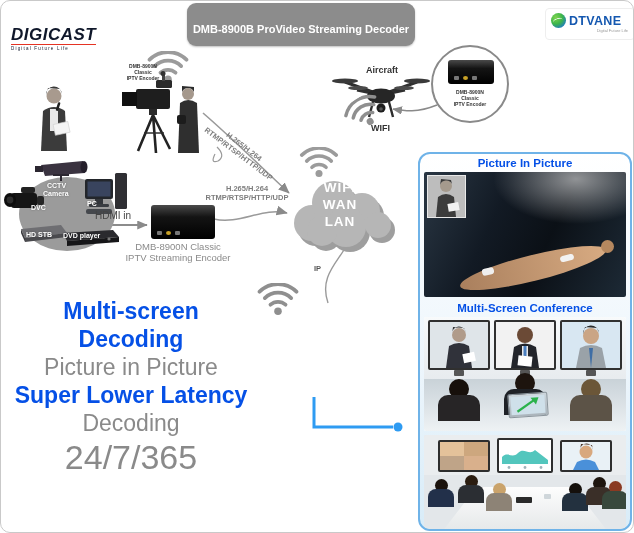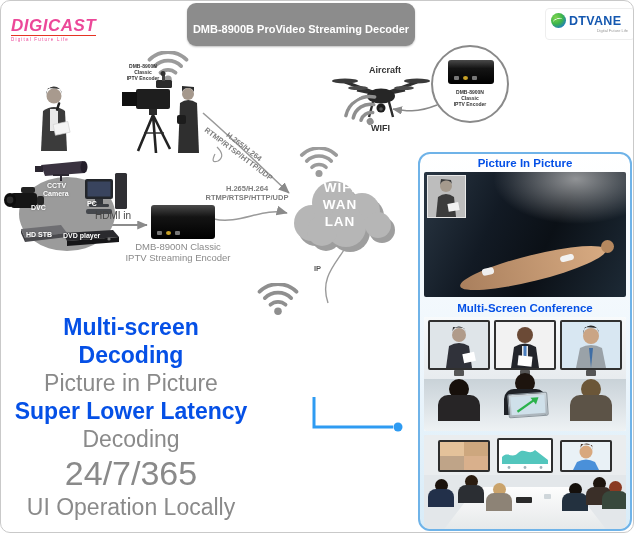--- a/index.html
+++ b/index.html
@@ -1,20 +1,20 @@
 <!DOCTYPE html>
 <html><head>
 <meta charset="utf-8">
 <style>
   html,body{margin:0;padding:0;background:#fff;}
   .stage{position:relative;width:634px;height:533px;background:#fff;border:1px solid #c9c9c9;
          border-radius:10px;font-family:"Liberation Sans",sans-serif;overflow:hidden;box-sizing:border-box;}
   .abs{position:absolute;}
   
-  .digicast{left:10px;top:16px;color:#ec4899;}
+  .digicast{left:10px;top:25px;color:#0f172a;}
   .digicast .name{font-size:17px;font-weight:bold;font-style:italic;letter-spacing:.5px;line-height:17px;}
   .digicast .tag{font-size:4.5px;letter-spacing:1.2px;margin-top:1px;border-top:1px solid #e53323;padding-top:1px;}
   .titlebox{left:186px;top:2px;width:228px;height:43px;background:#8c8c8c;border-radius:9px;
             color:#fff;text-align:center;box-shadow:0 1px 2px rgba(0,0,0,.25);}
   .titlebox .t1{font-size:11px;font-weight:bold;margin-top:20px;}
   .titlebox .t2{font-size:21px;font-weight:bold;margin-top:1px;letter-spacing:1px;}
   .dtvane{left:544px;top:7px;width:88px;height:30px;background:#fff;border:1px solid #eee;border-radius:4px;}
   .dtvane .row{display:flex;align-items:center;gap:3px;padding:4px 4px 0 5px;}
   .dtvane .orb{width:15px;height:15px;border-radius:50%;background:radial-gradient(circle at 32% 30%,#7fd34e 0%,#3cb54a 45%,#1f7ac4 80%,#155a9e 100%);position:relative;flex:0 0 auto;}
   .dtvane .orb::after{content:"";position:absolute;left:2px;top:5px;width:10px;height:5px;border-radius:50%;
@@ -34,21 +34,21 @@
   .blackbox .ports{position:absolute;left:6px;bottom:4px;display:flex;gap:4px;}
   .blackbox .ports span{width:5px;height:4px;background:#777;border-radius:1px;display:block;}
   .blackbox .ports span:nth-child(2){background:#c9a227;border-radius:50%;}
   
   .cloudtext{color:#fff;font-weight:bold;font-size:13.5px;line-height:17px;text-align:center;letter-spacing:1px;}
   
   .deccircle{left:273px;top:305px;width:92px;height:92px;border-radius:50%;background:#2e9bf2;}
   .decwhite{position:absolute;left:11px;top:13px;width:70px;height:49px;background:#fff;border-radius:5px;}
   .declbl{position:absolute;left:0;top:69px;width:100%;text-align:center;color:#fff;font-weight:bold;font-size:9.5px;}
   
-  .features{left:8px;top:296px;width:244px;text-align:center;margin-top:16px;}
+  .features{left:8px;top:296px;width:244px;text-align:center;}
   .f{font-size:23px;line-height:28px;color:#8a8a8a;}
   .f.blue{color:#0550e6;font-weight:bold;}
   .f.big{font-size:34px;line-height:40px;}
   
   .panel{left:417px;top:151px;width:214px;height:379px;border:2px solid #6fb3e8;border-radius:12px;
          background:linear-gradient(180deg,#ffffff 0%,#eef6fc 55%,#d8ecf8 100%);box-sizing:border-box;overflow:hidden;}
   .ptitle{width:100%;text-align:center;color:#0550e6;font-weight:bold;font-size:11.5px;}
   .pimg{position:absolute;left:4px;width:202px;overflow:hidden;border-radius:2px;}
   
   .img1{top:18px;height:125px;background:linear-gradient(115deg,#2a3744 0%,#121a24 35%,#0b1016 60%,#1d2a36 100%);}
@@ -150,21 +150,21 @@
     <circle cx="47" cy="2.5" r="2.5" fill="#333"></circle>
     <rect x="33" y="38" width="8" height="6" fill="#2a2a2a"></rect>
     <path d="M37 44 L22 80 M37 44 L40 82 M37 44 L54 78" stroke="#232323" stroke-width="2.6" fill="none"></path>
     <path d="M28 62 L48 62" stroke="#2e2e2e" stroke-width="1.6"></path>
     <circle cx="72" cy="23" r="6" fill="#a5988c"></circle>
     <path d="M66 21 a6.5 6.5 0 0 1 12 0 l0 -5 -12 -1 z" fill="#2c2c2c"></path>
     <path d="M62 82 L64 32 q8 -6 17 0 L83 82 Z" fill="#2f2f2f"></path>
     <rect x="61" y="44" width="9" height="9" rx="2" fill="#1c1c1c"></rect>
   </svg>
 
-  <div class="abs lbl" style="left:368px;top:64px;width:62px;text-align:left;">Aircraft</div>
+  <div class="abs lbl" style="left:350px;top:64px;width:62px;text-align:center;">Aircraft</div>
   <svg class="abs" style="left:330px;top:72px;width:100px;height:52px;" viewBox="0 0 100 52">
     <path d="M50 22 L14 9 M50 22 L86 9 M50 22 L26 17 M50 22 L74 17" stroke="#2f2f2f" stroke-width="3" fill="none"></path>
     <ellipse cx="14" cy="8" rx="13" ry="2.4" fill="#3a3a3a"></ellipse>
     <ellipse cx="86" cy="8" rx="13" ry="2.4" fill="#3a3a3a"></ellipse>
     <ellipse cx="27" cy="15" rx="10" ry="2" fill="#4a4a4a"></ellipse>
     <ellipse cx="73" cy="15" rx="10" ry="2" fill="#4a4a4a"></ellipse>
     <ellipse cx="50" cy="23" rx="14" ry="7.5" fill="#262626"></ellipse>
     <path d="M42 29 L38 44 M58 29 L62 44" stroke="#2c2c2c" stroke-width="2.4"></path>
     <circle cx="50" cy="35" r="4.5" fill="#1d1d1d"></circle>
     <circle cx="50" cy="36" r="1.8" fill="#555"></circle>
@@ -291,21 +291,20 @@
     <path d="M2.2 4.6a14 14 0 0 1 19.6 0" stroke="#8f8f8f" stroke-width="2" fill="none" stroke-linecap="round"></path>
   </svg>
 
   <div class="abs features">
     <div class="f blue">Multi-screen</div>
     <div class="f blue">Decoding</div>
     <div class="f">Picture in Picture</div>
     <div class="f blue">Super Lower Latency</div>
     <div class="f">Decoding</div>
     <div class="f big">24/7/365</div>
-    <div class="f">UI Operation Locally</div>
   </div>
 
   <div class="abs panel">
     <div class="abs ptitle" style="top:3px;">Picture In Picture</div>
 
     <div class="abs pimg img1">
       <div class="splash"></div>
       <div class="figure"></div>
       <div class="head"></div>
       <div class="bikini1"></div>

